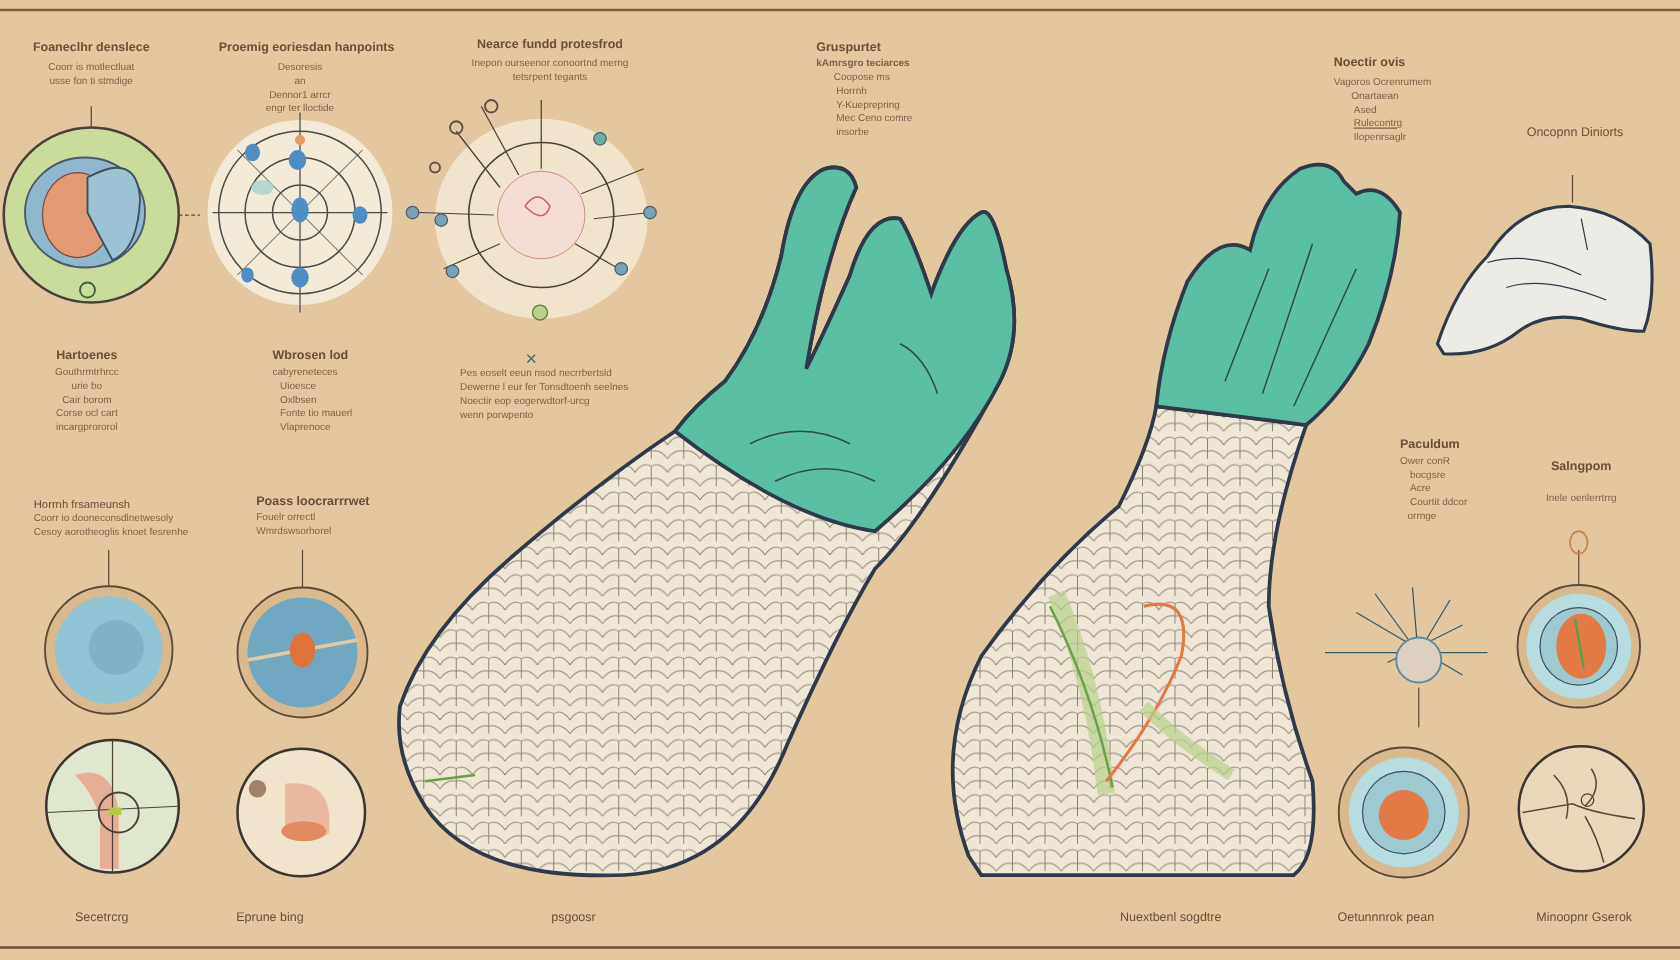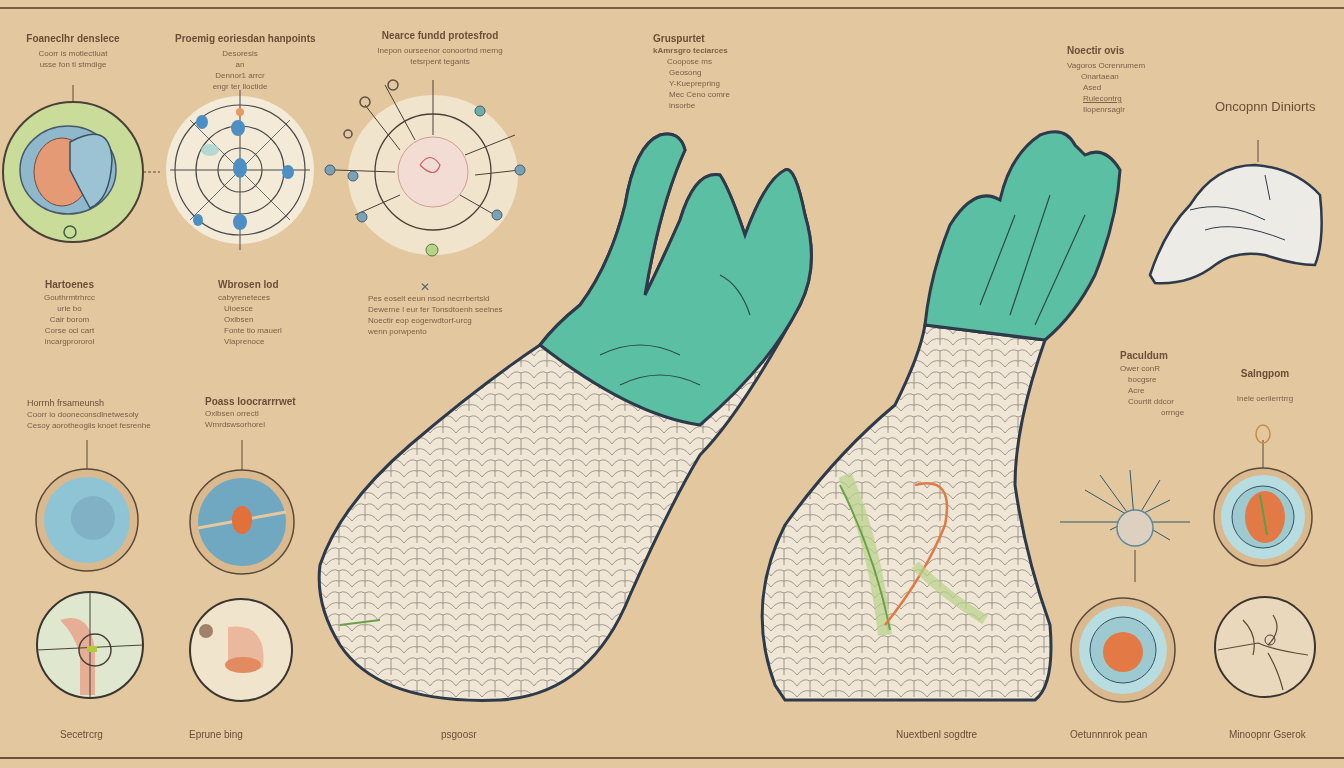--- a/index.html
+++ b/index.html
@@ -33,35 +33,35 @@
 </div>
 <div class="lbl" style="left:365px;top:30px;width:150px;">
   <span class="t">Nearce fundd protesfrod</span>
   <span class="s">Inepon ourseenor conoortnd merng</span>
   <span class="s">tetsrpent tegants</span>
 </div>
 <div class="lbl left" style="left:653px;top:33px;width:90px;">
   <span class="t" style="margin-bottom:1px;">Gruspurtet</span>
   <span class="s" style="font-weight:bold;">kAmrsgro teciarces</span>
   <span class="s" style="padding-left:14px;">Coopose ms</span>
-  <span class="s" style="padding-left:16px;">Geosong</span>
+  <span class="s" style="padding-left:16px;">Horrnh</span>
   <span class="s" style="padding-left:16px;">Y-Kueprepring</span>
   <span class="s" style="padding-left:16px;">Mec Ceno comre</span>
   <span class="s" style="padding-left:16px;">insorbe</span>
 </div>
 <div class="lbl left" style="left:1067px;top:45px;width:90px;">
   <span class="t">Noectir ovis</span>
   <span class="s">Vagoros Ocrenrumem</span>
   <span class="s" style="padding-left:14px;">Onartaean</span>
   <span class="s" style="padding-left:16px;">Ased</span>
   <span class="s" style="padding-left:16px;text-decoration:underline;">Rulecontrg</span>
   <span class="s" style="padding-left:16px;">Ilopenrsaglr</span>
 </div>
 <div class="lbl" style="left:1215px;top:101px;width:90px;">
-  <span class="s" style="font-size:13px;color:#6a4e38;">Oncopnn Diniorts</span>
+  <span class="s" style="font-size:10px;color:#6a4e38;">Oncopnn Diniorts</span>
 </div>
 
 <div class="lbl" style="left:22px;top:279px;width:95px;">
   <span class="t" style="margin-bottom:2px;">Hartoenes</span>
   <span class="s">Gouthrmtrhrcc</span>
   <span class="s">urie bo</span>
   <span class="s">Cair borom</span>
   <span class="s">Corse ocl cart</span>
   <span class="s">incargprororol</span>
 </div>
@@ -79,30 +79,30 @@
   <span class="s">Noectir eop eogerwdtorf-urcg</span>
   <span class="s">wenn porwpento</span>
 </div>
 <div class="lbl left" style="left:27px;top:398px;width:130px;">
   <span class="t" style="margin-bottom:1px;font-weight:normal;font-size:9px;">Horrnh frsameunsh</span>
   <span class="s">Coorr io dooneconsdlnetwesoly</span>
   <span class="s">Cesoy aorotheoglis knoet fesrenhe</span>
 </div>
 <div class="lbl left" style="left:205px;top:396px;width:90px;">
   <span class="t" style="margin-bottom:1px;">Poass loocrarrrwet</span>
-  <span class="s">Oxlbsen orrectl</span>
+  <span class="s">Fouelr orrectl</span>
   <span class="s">Wmrdswsorhorel</span>
 </div>
 <div class="lbl left" style="left:1120px;top:350px;width:70px;">
   <span class="t" style="margin-bottom:2px;">Paculdum</span>
   <span class="s">Ower conR</span>
   <span class="s" style="padding-left:8px;">bocgsre</span>
   <span class="s" style="padding-left:8px;">Acre</span>
   <span class="s" style="padding-left:8px;">Courtit ddcor</span>
-  <span class="s" style="padding-left:6px;margin-left:35px;">orrnge</span>
+  <span class="s" style="padding-left:6px;">orrnge</span>
 </div>
 <div class="lbl" style="left:1225px;top:368px;width:80px;">
   <span class="t" style="margin-bottom:14px;">Salngpom</span>
   <span class="s">Inele oerilerrtrrg</span>
 </div>
 
 <div class="foot" style="left:48px;margin-left:12px;">Secetrcrg</div>
 <div class="foot" style="left:189px;">Eprune bing</div>
 <div class="foot" style="left:441px;">psgoosr</div>
 <div class="foot" style="left:896px;">Nuextbenl sogdtre</div>

